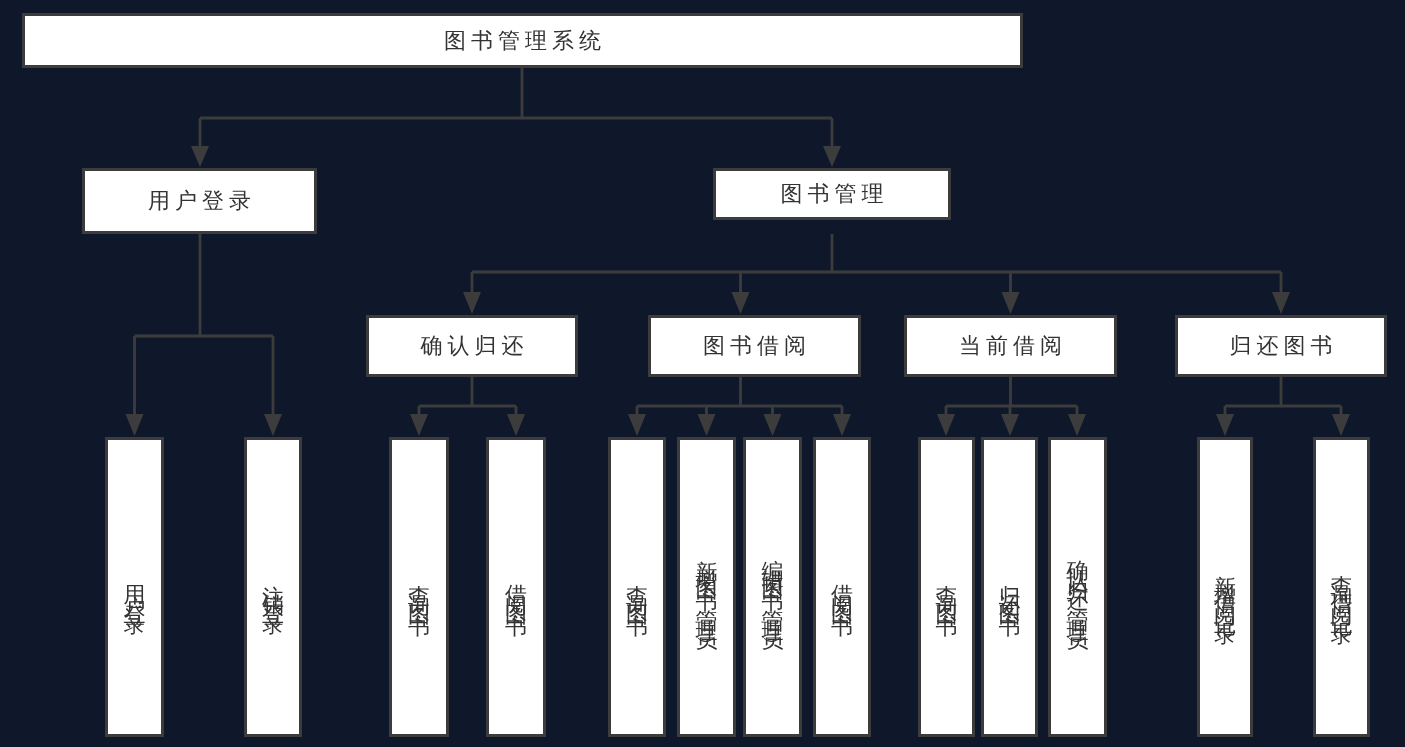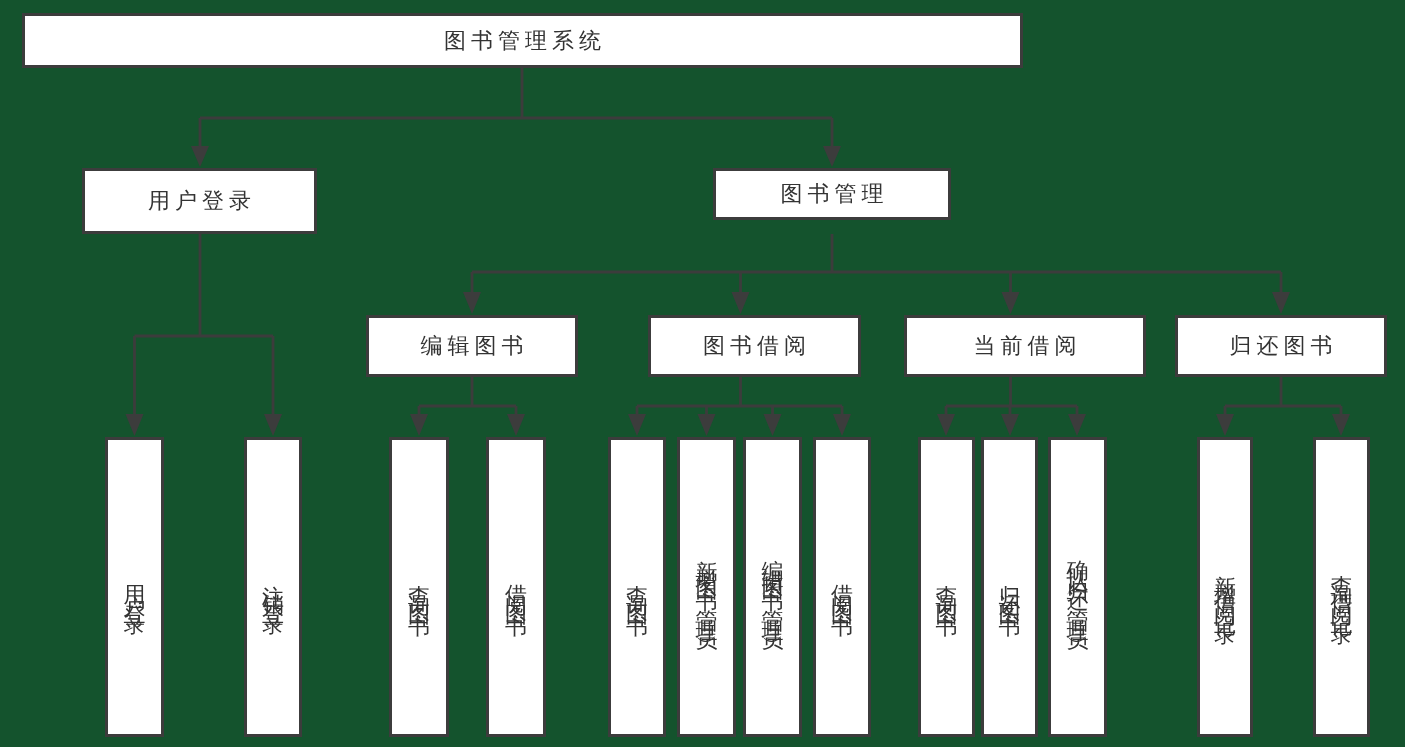--- a/index.html
+++ b/index.html
@@ -1,20 +1,20 @@
 <!DOCTYPE html>
 <html><head>
 <meta charset="utf-8">
 <style>
   html, body { margin: 0; padding: 0; background: #ffffff; }
   .canvas {
     position: relative;
     width: 1405px;
     height: 747px;
-    background: #14532d;
+    background: #0f172a;
     font-family: "Liberation Sans", sans-serif;
     overflow: hidden;
   }
   .wires { position: absolute; left: 0; top: 0; width: 1405px; height: 747px; }
   .node {
     position: absolute;
     box-sizing: border-box;
     background: #ffffff;
     border: 3px solid #3c3c3c;
     display: flex;
@@ -35,21 +35,21 @@
     line-height: 1;
   }
   
   .n-root   { left: 22px;  top: 13px;  width: 1001px; height: 55px; }
   
   .n-l2a    { left: 82px;  top: 168px; width: 235px; height: 66px; }
   .n-l2b    { left: 713px; top: 168px; width: 238px; height: 52px; }
   
   .n-l3a    { left: 366px;  top: 315px; width: 212px; height: 62px; }
   .n-l3b    { left: 648px;  top: 315px; width: 213px; height: 62px; }
-  .n-l3c    { left: 904px;  top: 315px; width: 242px; height: 62px; }
+  .n-l3c    { left: 904px;  top: 315px; width: 213px; height: 62px; }
   .n-l3d    { left: 1175px; top: 315px; width: 212px; height: 62px; }
   
   .leaf { top: 437px; height: 300px; }
   .n-lf1  { left: 105px;  width: 59px; }
   .n-lf2  { left: 244px;  width: 58px; }
   .n-lf3  { left: 389px;  width: 60px; }
   .n-lf4  { left: 486px;  width: 60px; }
   .n-lf5  { left: 608px;  width: 58px; }
   .n-lf6  { left: 677px;  width: 59px; }
   .n-lf7  { left: 743px;  width: 59px; }
@@ -113,21 +113,21 @@
   </div>
 
   <div class="node n-l2a">
     <span class="h-label">用户登录</span>
   </div>
   <div class="node n-l2b">
     <span class="h-label">图书管理</span>
   </div>
 
   <div class="node n-l3a">
-    <span class="h-label">编辑图书</span>
+    <span class="h-label">确认归还</span>
   </div>
   <div class="node n-l3b">
     <span class="h-label">图书借阅</span>
   </div>
   <div class="node n-l3c">
     <span class="h-label">当前借阅</span>
   </div>
   <div class="node n-l3d">
     <span class="h-label">归还图书</span>
   </div>

